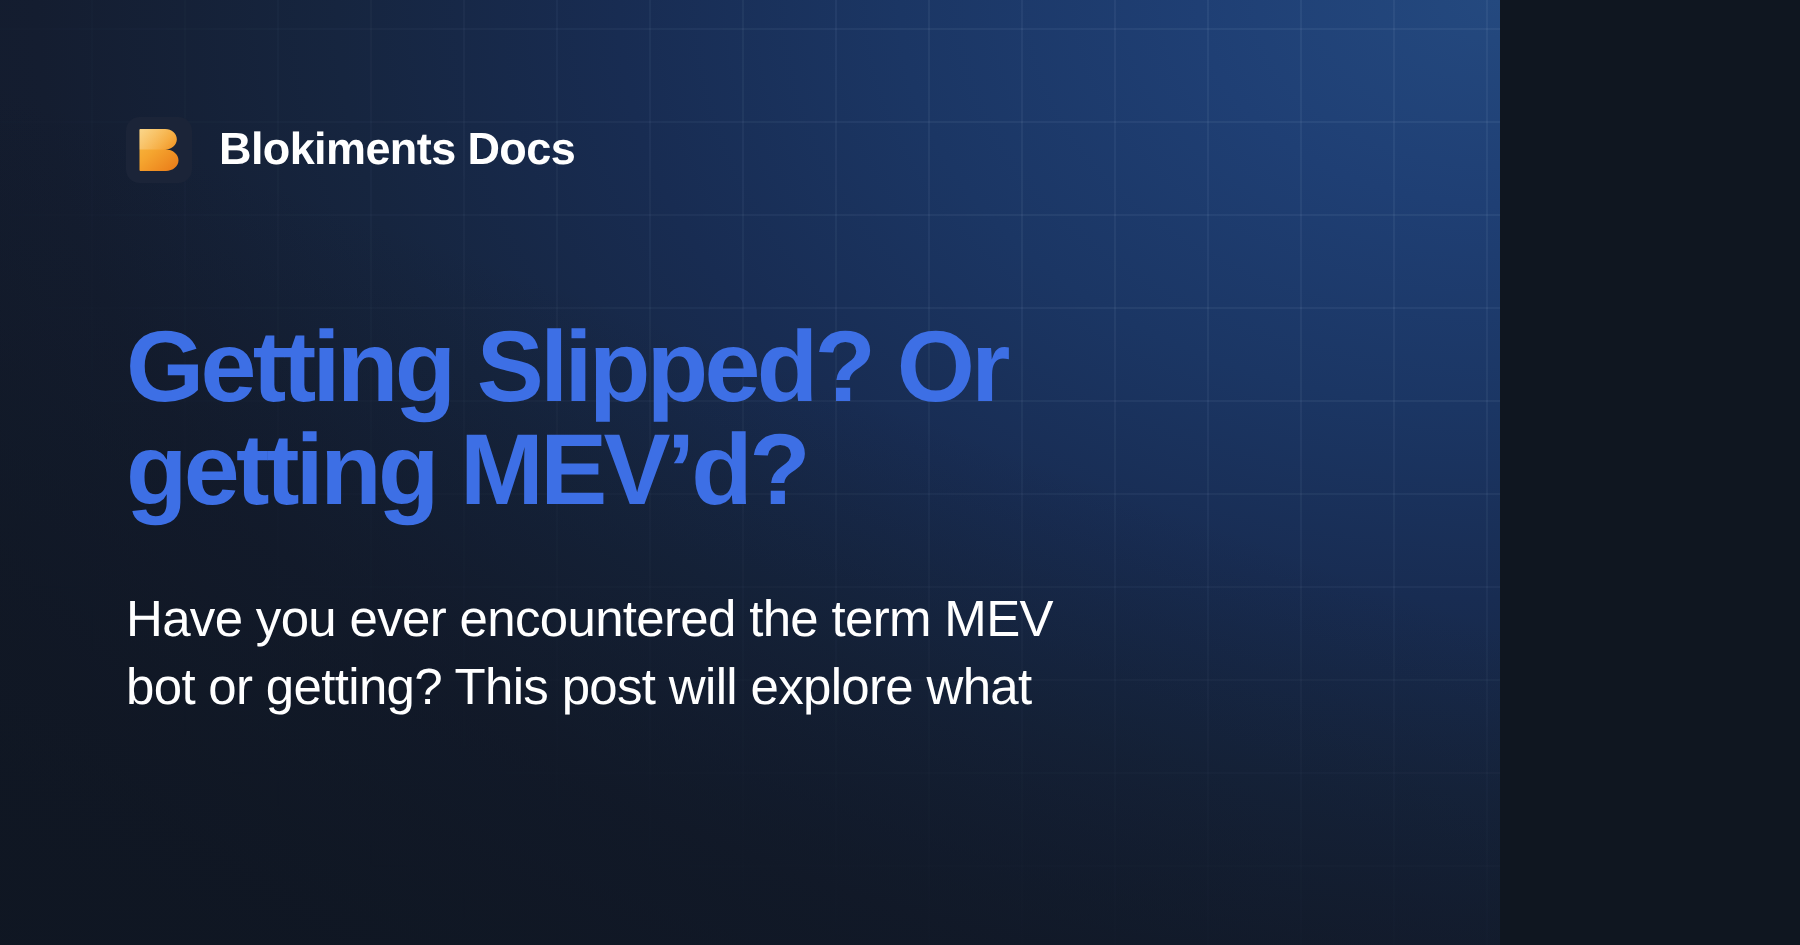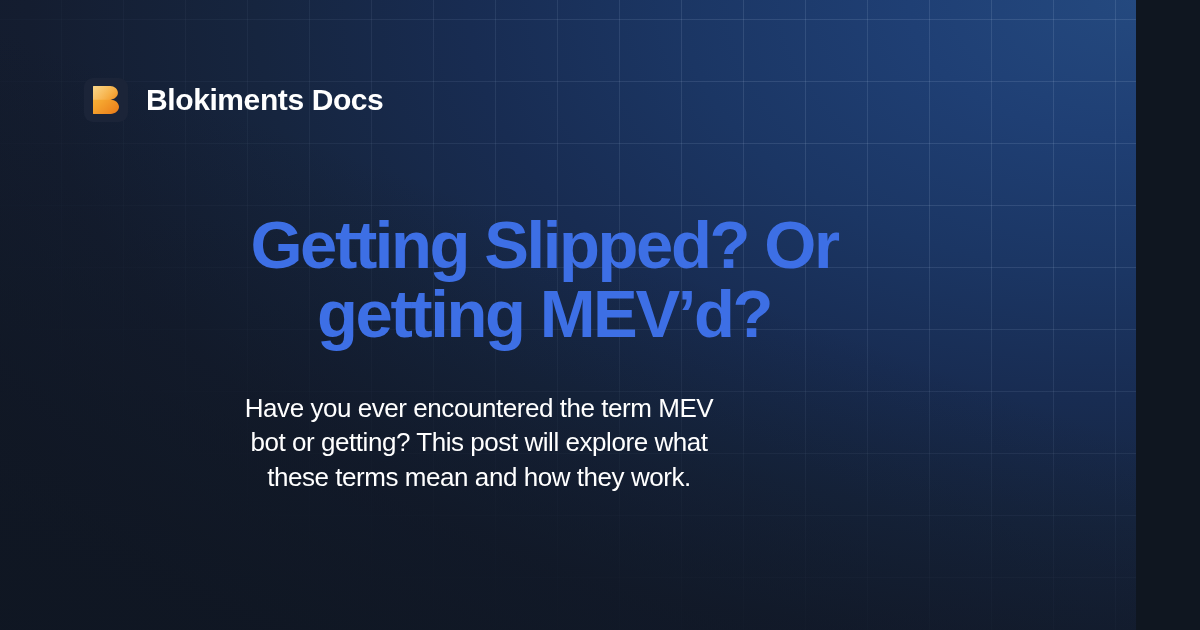--- a/index.html
+++ b/index.html
@@ -6,33 +6,32 @@
 
   html, body {
     width:1200px; height:630px;
     overflow:hidden;
     background:#0f1620;
     font-family:"Liberation Sans", sans-serif;
   }
 
   .banner{
     position:relative;
-    width:1136px; height:630px;
+    width:1000px; height:630px;
     overflow:hidden;
     background:
       radial-gradient(125% 135% at 100% 0%,
          #24497f 0%,
          #1f3f74 16%,
          #1b3664 32%,
          #182c52 47%,
          #16253f 62%,
          #141d30 78%,
          #121927 100%),
       #121927;
-    text-align: center;
   }
 
   
   .grid{
     position:absolute;
     inset:0;
     background-image:
       linear-gradient(to right, rgba(175,198,230,0.15) 1px, transparent 1px),
       linear-gradient(to bottom, rgba(175,198,230,0.15) 1px, transparent 1px);
     background-size:62px 62px;
@@ -99,21 +98,21 @@
     line-height:1.035;
     letter-spacing:-2.4px;
     color:#3d6fe5;
     max-width:920px;
   }
   .headline .ln{ display:block; white-space:nowrap; }
 
   
   .subtitle{
     margin-top:42px;
-    font-size:26px;
+    font-size:34px;
     font-weight:normal;
     line-height:1.33;
     letter-spacing:-0.45px;
     color:#ffffff;
     max-width:790px;
   }
   .subtitle .ln{ display:block; white-space:nowrap; }
 </style>
 </head>
 <body>
@@ -149,17 +148,16 @@
     </div>
 
     <h1 class="headline">
       <span class="ln">Getting Slipped? Or</span>
       <span class="ln">getting MEV’d?</span>
     </h1>
 
     <p class="subtitle">
       <span class="ln">Have you ever encountered the term MEV</span>
       <span class="ln">bot or getting? This post will explore what</span>
-      <span class="ln">these terms mean and how they work.</span>
     </p>
 
   </div>
 </div>
 
 </body></html>

